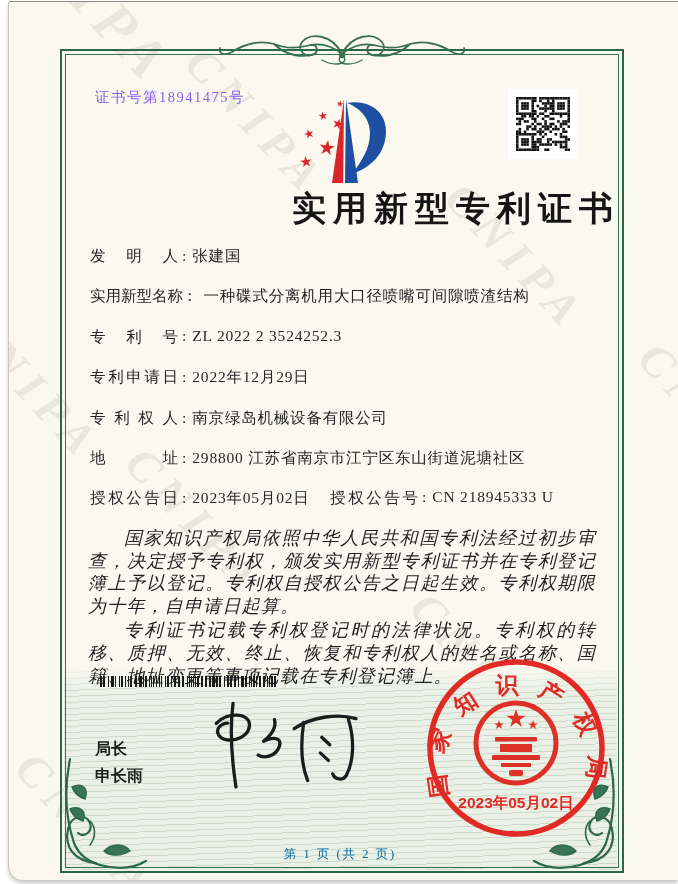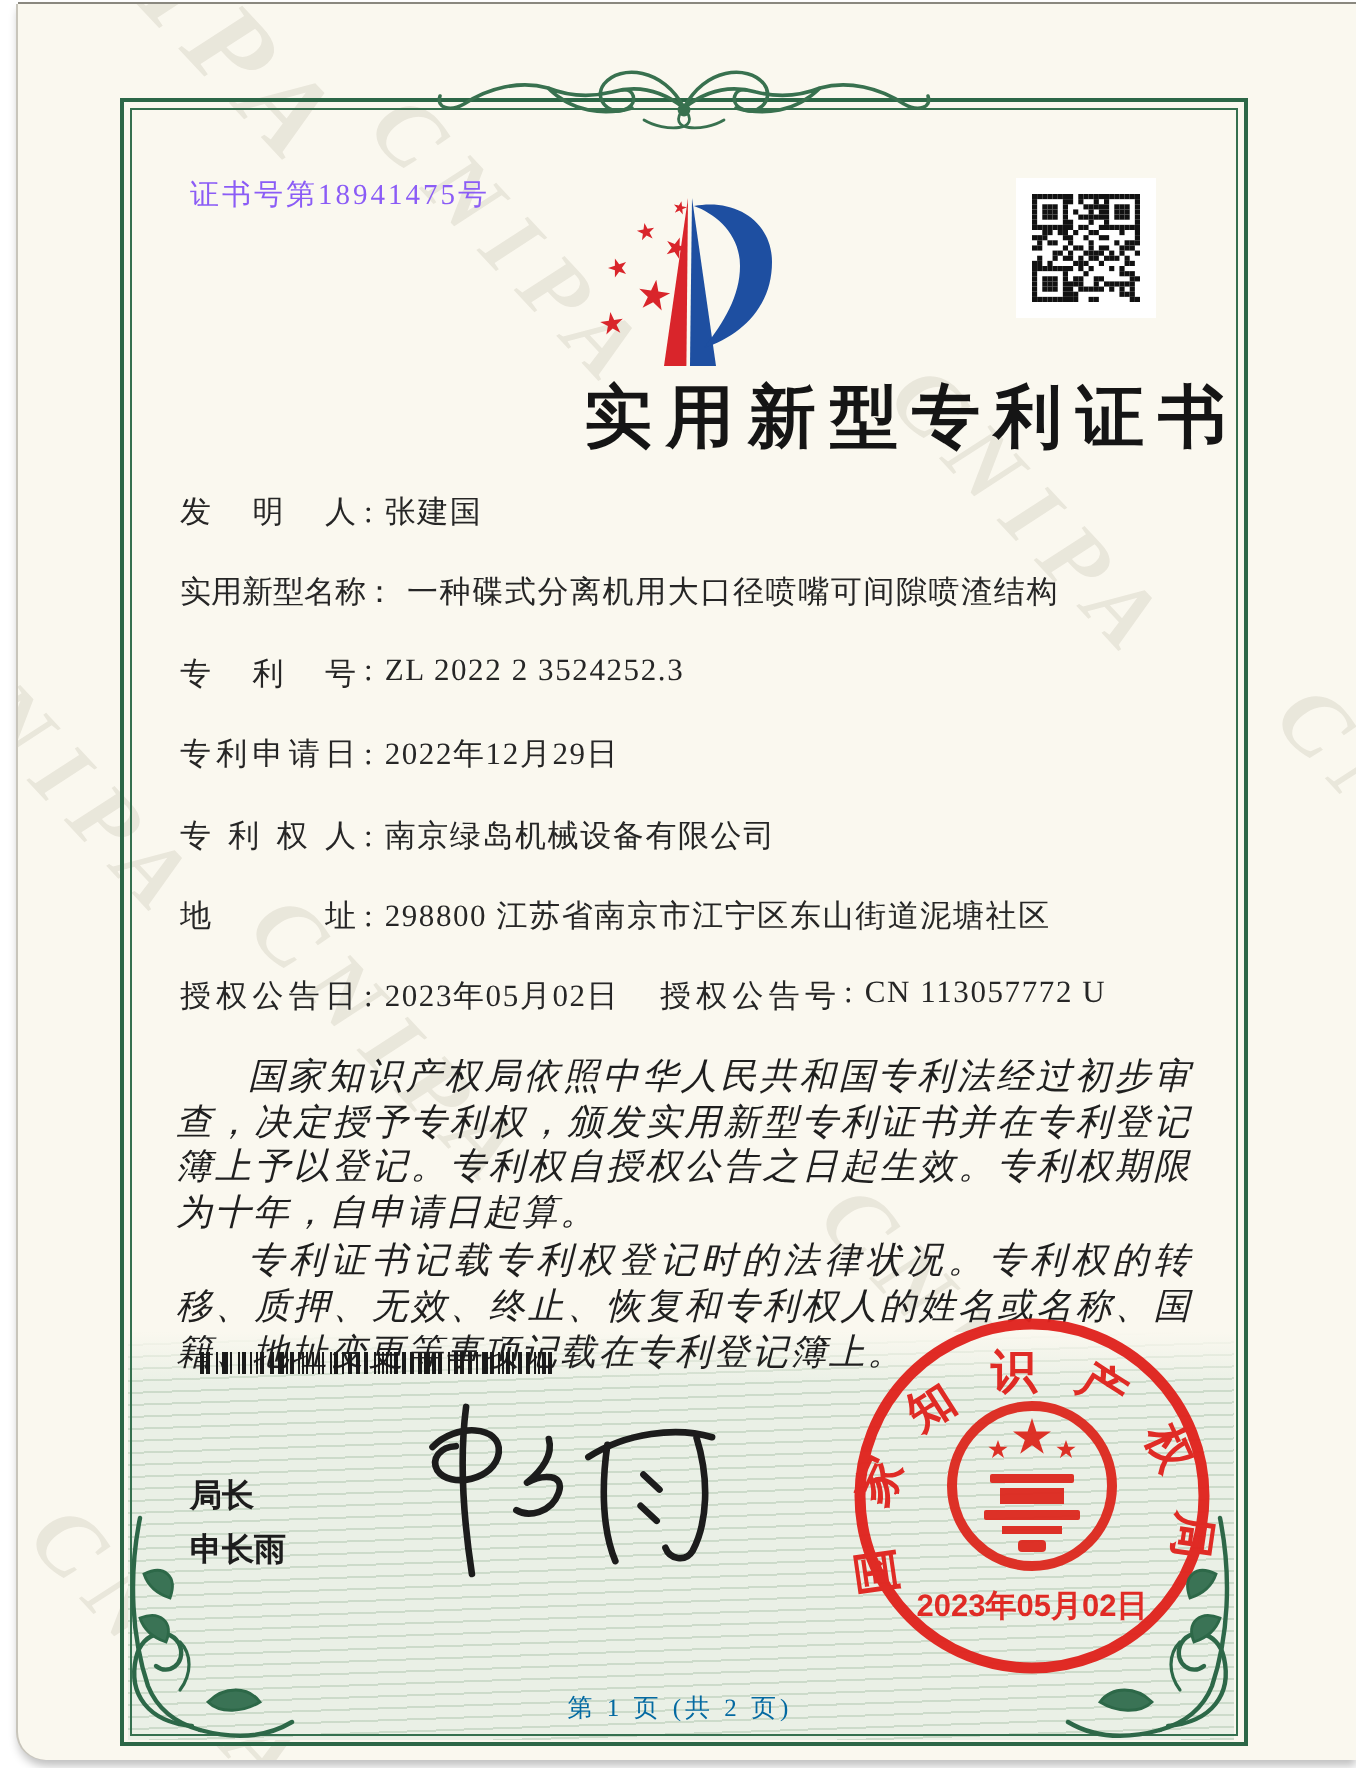--- a/index.html
+++ b/index.html
@@ -362,21 +362,21 @@
       <span class="flabel">专利申请日</span><span class="fcolon">:</span><span class="fvalue">2022年12月29日</span>
     </div>
     <div class="frow">
       <span class="flabel">专利权人</span><span class="fcolon">:</span><span class="fvalue">南京绿岛机械设备有限公司</span>
     </div>
     <div class="frow">
       <span class="flabel">地址</span><span class="fcolon">:</span><span class="fvalue">298800 江苏省南京市江宁区东山街道泥塘社区</span>
     </div>
     <div class="frow">
       <span class="flabel">授权公告日</span><span class="fcolon">:</span><span class="fvalue">2023年05月02日</span>
-      <span class="fpair2"><span class="flabel">授权公告号</span><span class="fcolon">:</span><span class="fvalue">CN 113057772 U</span></span>
+      <span class="fpair2"><span class="flabel">授权公告号</span><span class="fcolon">:</span><span class="fvalue">CN 218945333 U</span></span>
     </div>
   </div>
 
   <div class="paras">
     <p>国家知识产权局依照中华人民共和国专利法经过初步审查，决定授予专利权，颁发实用新型专利证书并在专利登记簿上予以登记。专利权自授权公告之日起生效。专利权期限为十年，自申请日起算。</p>
     <p>专利证书记载专利权登记时的法律状况。专利权的转移、质押、无效、终止、恢复和专利权人的姓名或名称、国籍、地址变更等事项记载在专利登记簿上。</p>
   </div>
 
   <svg class="barcode" id="barcode" viewBox="0 0 178 11" preserveAspectRatio="none">
         <rect x="0" y="0" width="2" height="11" fill="#1a1a1a"></rect>

